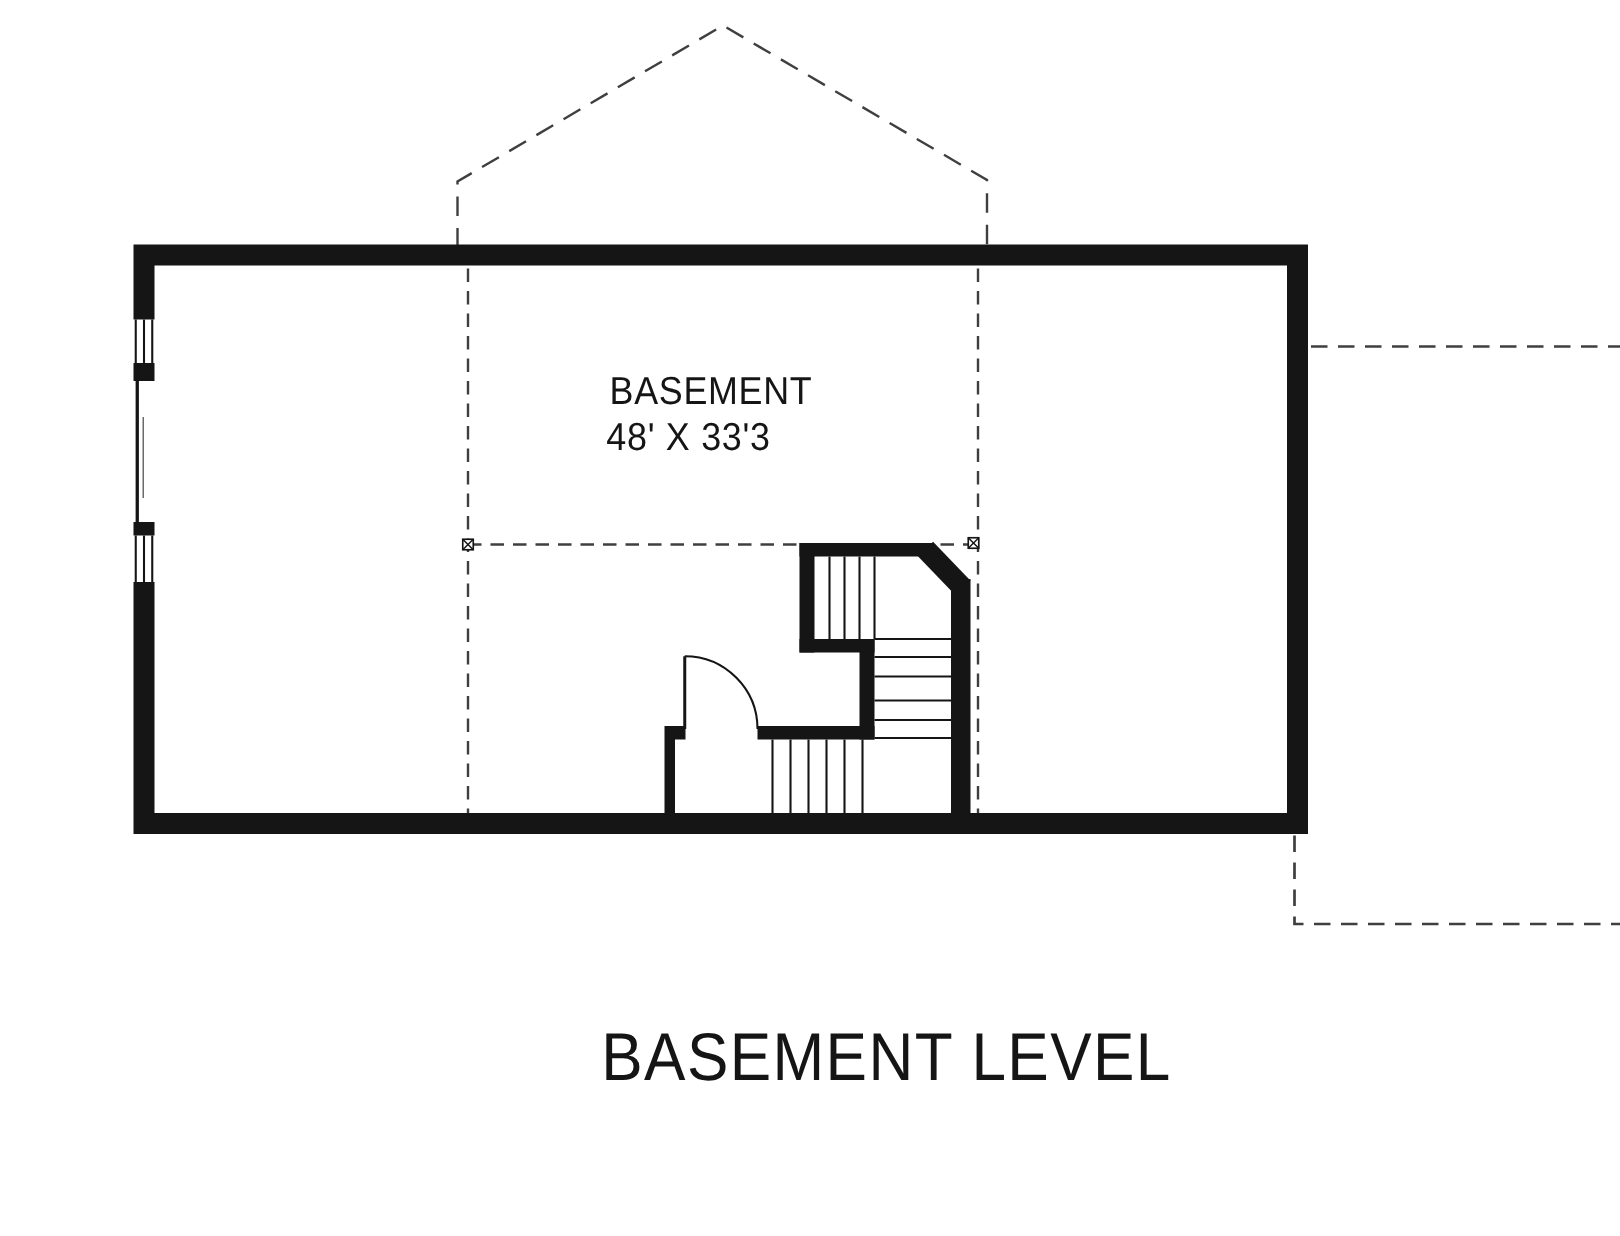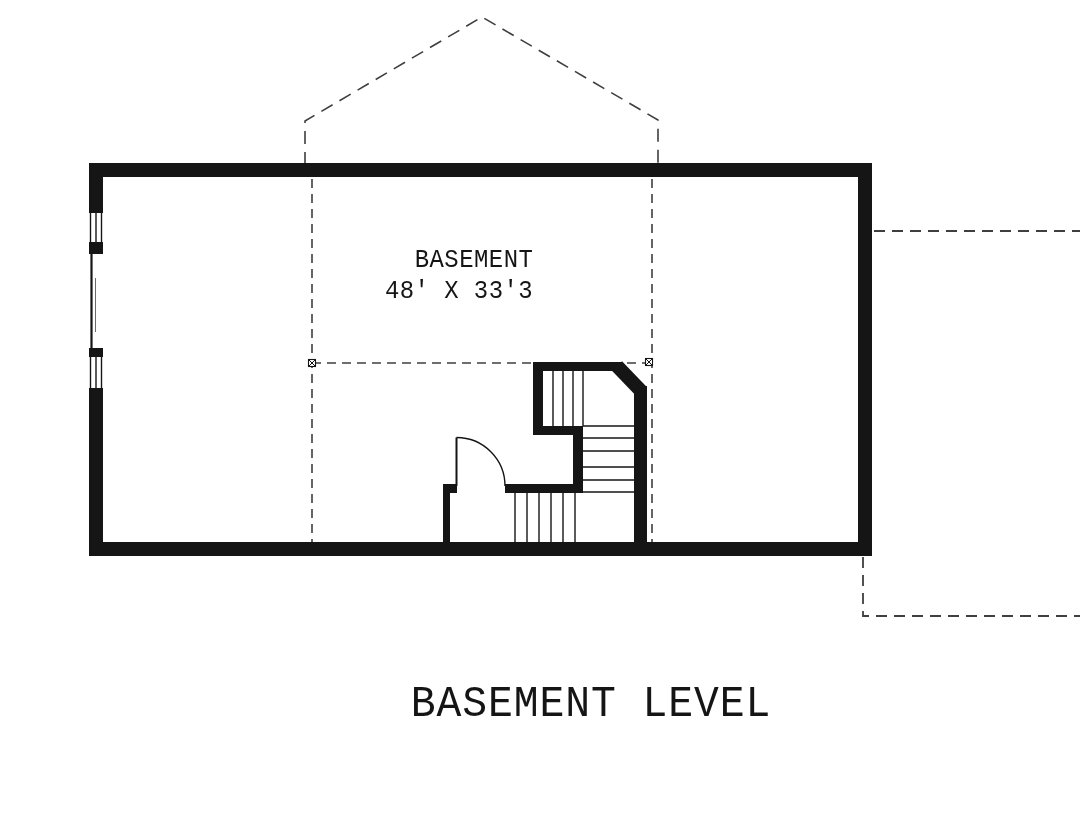--- a/index.html
+++ b/index.html
@@ -6,21 +6,21 @@
     margin: 0;
     padding: 0;
     background: #ffffff;
   }
   .stage {
     position: relative;
     width: 1080px;
     height: 824px;
     background: var(--bg, #ffffff);
     overflow: hidden;
-    font-family: Liberation Mono, monospace;
+    font-family: Liberation Sans, sans-serif;
   }
   .stage svg {
     position: absolute;
     left: 0;
     top: 0;
   }
   .wall { fill: var(--line, #151515); }
   .thin { stroke: var(--line, #151515); stroke-width: 1.4; fill: none; }
   .dash-roof {
     stroke: var(--dash, #3f3f3f);

